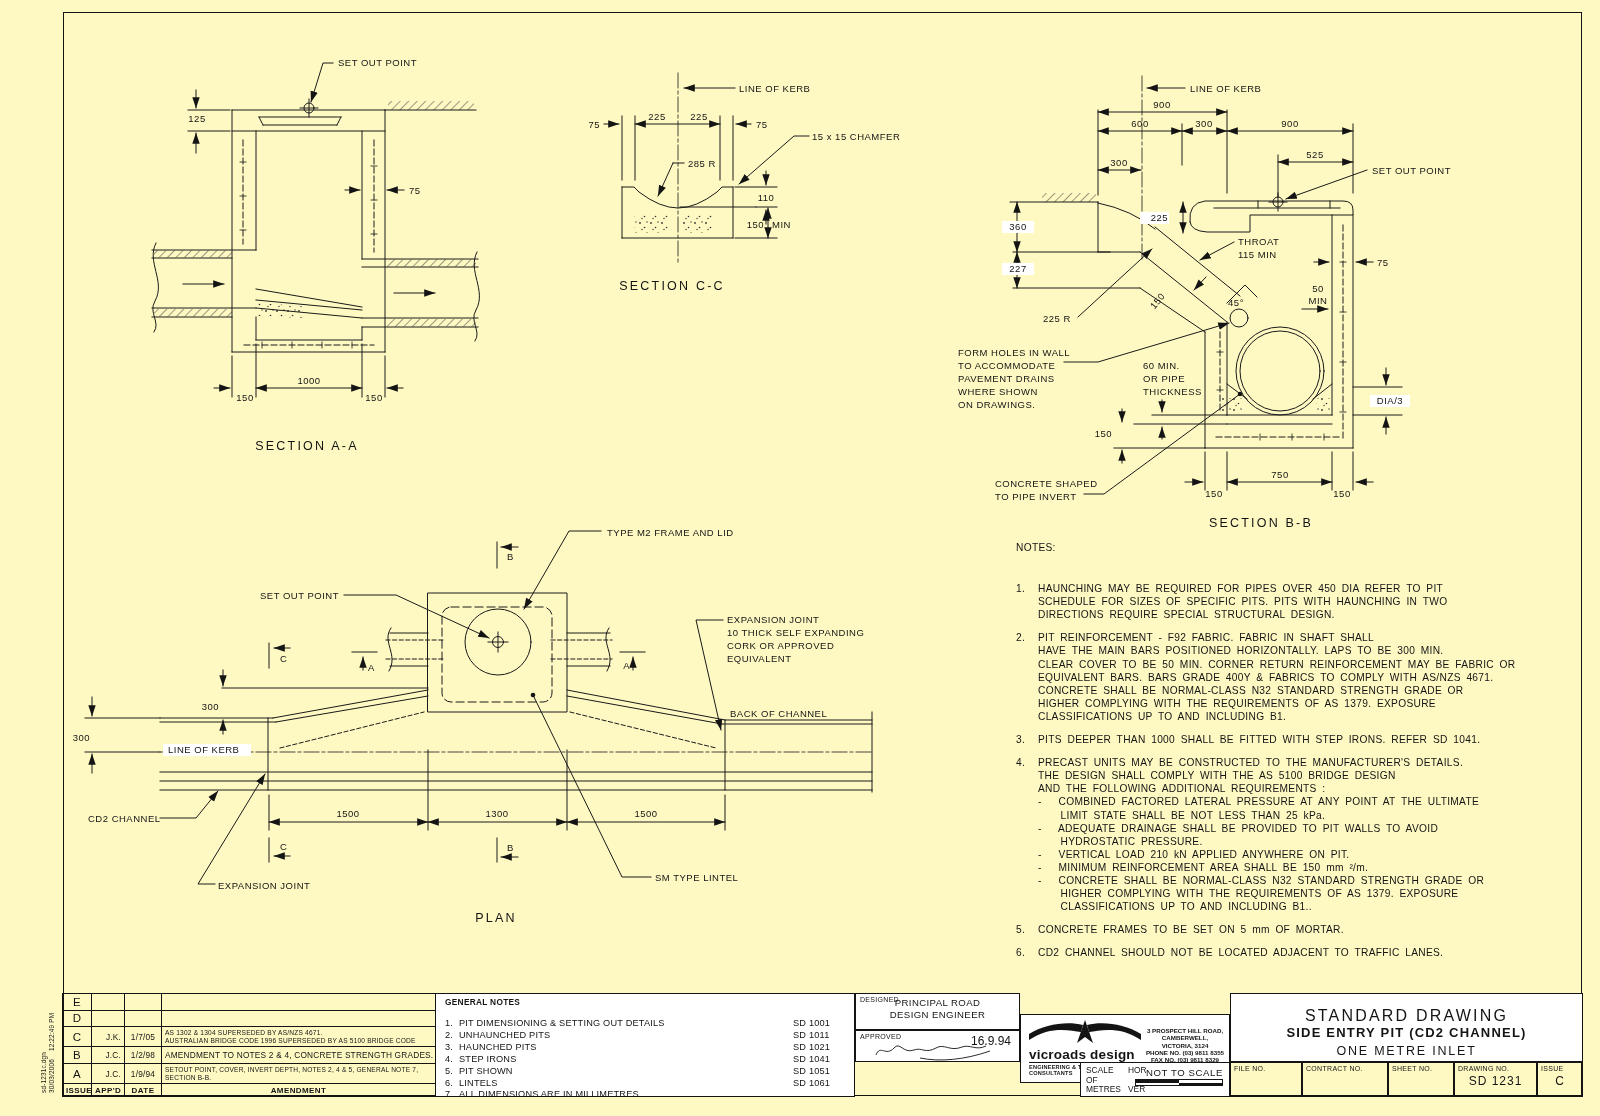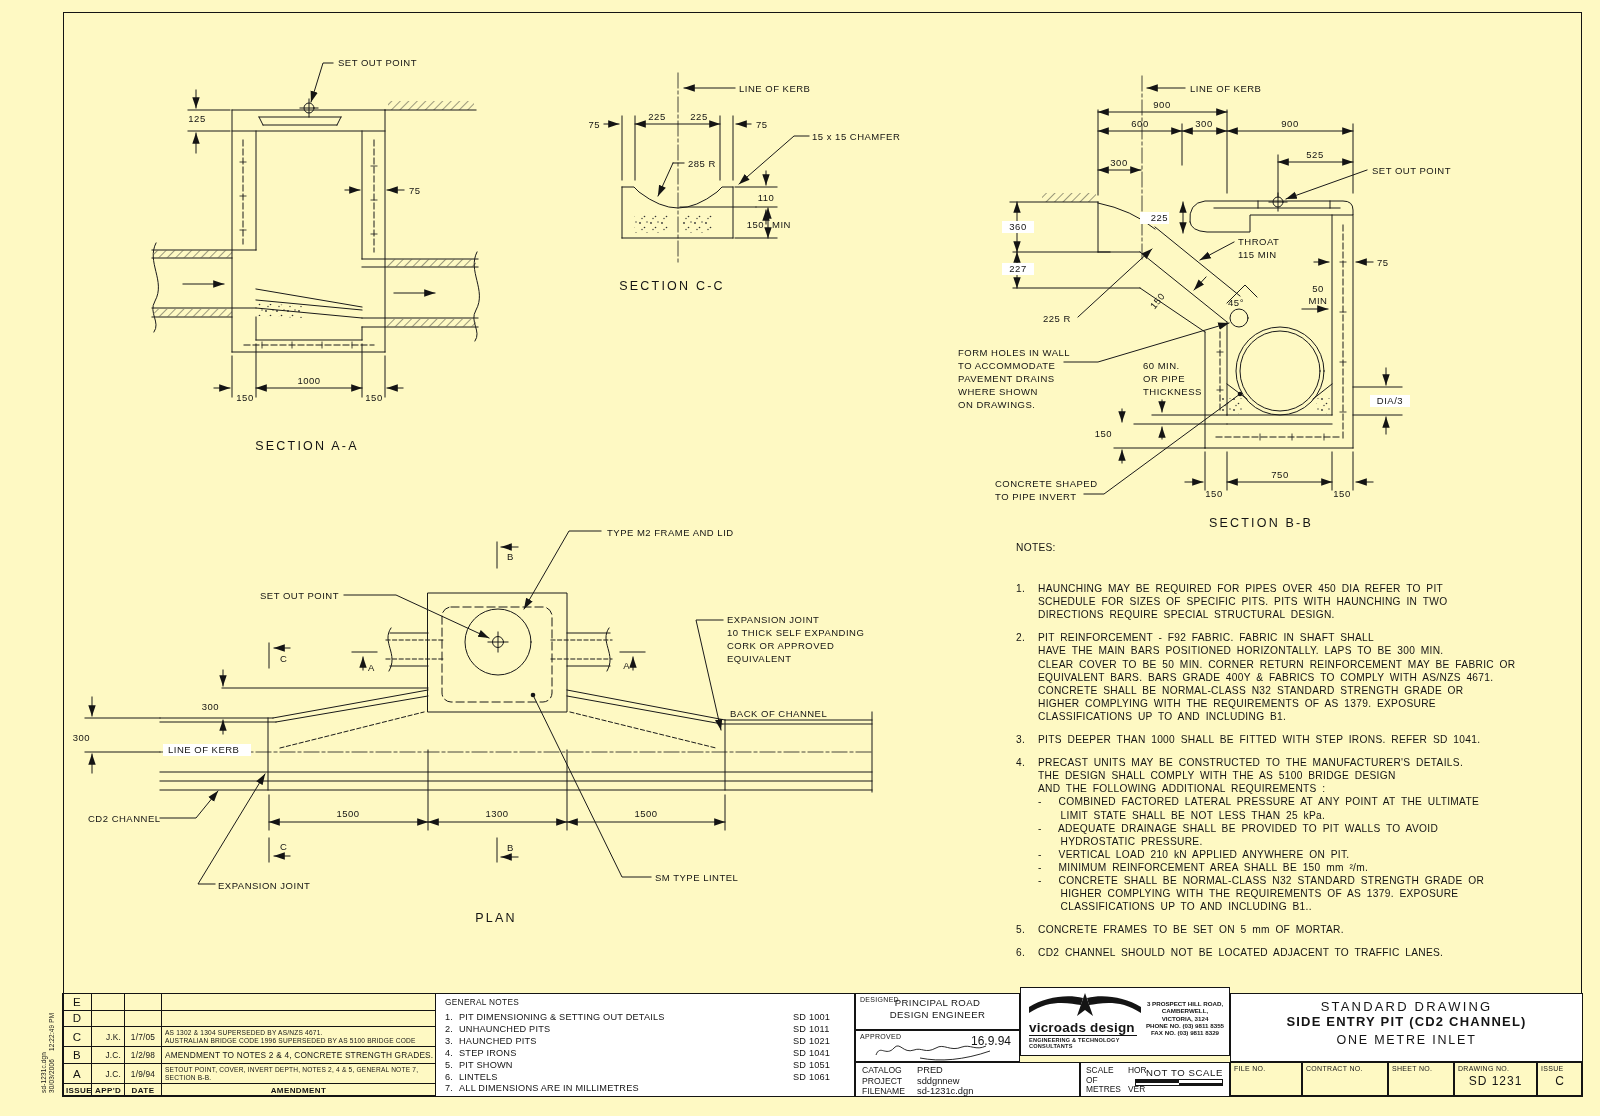--- a/index.html
+++ b/index.html
@@ -28,45 +28,45 @@
   .lbl{font-size:7px;letter-spacing:.3px;}
   table.rev{position:absolute;left:62px;top:993px;width:374px;height:104px;
             border-collapse:collapse;table-layout:fixed;}
   table.rev td{border:1.1px solid #141414;padding:0 3px;font-size:8.3px;overflow:hidden;
                letter-spacing:.2px;white-space:pre;}
   table.rev td.iss{font-size:11.5px;text-align:center;}
   table.rev td.ap{text-align:right;} table.rev td.dt{text-align:center;}
   table.rev td.small{font-size:6.6px;line-height:7.4px;}
   table.rev td.hdr{text-align:center;font-size:8px;font-weight:bold;letter-spacing:.4px;}
   .gn{left:435px;top:993px;width:420px;height:104px;padding:3px 9px;}
-  .gn .ti{font-size:8.3px;font-weight:normal;letter-spacing:.3px;margin-bottom:5px;}
+  .gn .ti{font-size:8.3px;font-weight:bold;letter-spacing:.3px;margin-bottom:11px;}
   .gn .row{display:flex;font-size:9.2px;line-height:11.9px;letter-spacing:.2px;}
   .gn .row .no{width:14px;} .gn .row .tx{flex:1;} .gn .row .sd{width:52px;}
   .designed{left:855px;top:993px;width:165px;height:37px;}
   .designed .v{text-align:center;font-size:9.6px;line-height:12px;margin-top:3px;
                white-space:pre-line;letter-spacing:.4px;}
   .approved{left:855px;top:1030px;width:165px;height:32px;}
   .approved .dtv{position:absolute;right:8px;top:3px;font-size:12px;}
   .files{left:855px;top:1062px;width:225px;height:35px;padding:2px 6px;}
   .files .row{display:flex;font-size:8.6px;line-height:10.5px;}
   .files .row .k{width:55px;} .files .row .v{flex:1;font-size:9.3px;}
-  .logo{left:1020px;top:987px;width:210px;height:69px;}
+  .logo{left:1020px;top:1014px;width:210px;height:69px;}
   .logo .word{font-weight:bold;font-size:13.5px;letter-spacing:.2px;margin-left:8px;margin-top:-1px;}
   .logo .tag{font-size:5.6px;font-weight:bold;letter-spacing:.2px;margin-left:8px;border-top:1.5px solid #111;width:108px;padding-top:1px;}
   .logo .addr{position:absolute;right:3px;top:12px;width:82px;font-size:6.2px;font-weight:bold;
               line-height:7.3px;text-align:center;white-space:pre-line;}
   .scale{left:1080px;top:1062px;width:150px;height:35px;}
   .scale .grid{position:absolute;left:5px;top:3px;font-size:8.4px;line-height:9.6px;}
   .scale .grid span{display:inline-block;}
   .scale .nts{position:absolute;right:6px;top:4px;font-size:9.6px;letter-spacing:.6px;}
   .scalebar{position:absolute;right:6px;top:16px;width:88px;height:7px;border:1px solid #141414;box-sizing:border-box;}
   .scalebar .b1{position:absolute;left:0;top:0;width:43px;height:2.5px;background:#141414;}
   .scalebar .b2{position:absolute;right:0;bottom:0;width:43px;height:2.5px;background:#141414;}
   .titlebox{left:1230px;top:993px;width:353px;height:69px;text-align:center;}
-  .titlebox .k{font-size:13px;letter-spacing:2.2px;margin-top:5px;}
+  .titlebox .k{font-size:16px;letter-spacing:2.2px;margin-top:13px;}
   .titlebox .t1{font-size:13px;letter-spacing:1.2px;margin-top:0;font-weight:bold;}
   .titlebox .t2{font-size:12.5px;letter-spacing:1.8px;margin-top:4px;}
   .refs{position:absolute;left:1230px;top:1062px;width:353px;height:35px;display:flex;}
   .refs .cell{border:1px solid #141414;box-sizing:border-box;position:relative;height:35px;}
   .refs .val{text-align:center;font-size:12px;letter-spacing:1px;margin-top:11px;}
   .margin-note{position:absolute;left:40px;top:1093px;transform:rotate(-90deg);
                transform-origin:0 0;font-size:6.4px;line-height:7.6px;white-space:pre;letter-spacing:.2px;}
   .sig{position:absolute;left:12px;top:8px;}
 </style>
 </head>
@@ -466,34 +466,20 @@
     <div class="v">PRINCIPAL ROAD
 DESIGN ENGINEER</div>
   </div>
   <div class="tbx approved">
     <span class="lbl" style="position:absolute;left:4px;top:2px;">APPROVED</span>
     <span class="dtv">16.9.94</span>
     <svg class="sig" width="140" height="22" viewBox="0 0 140 22">
       <path d="M8,16 C12,5 18,18 26,9 C32,2 35,15 46,11 C54,8 57,15 68,9 C76,4 82,13 94,8 C102,5 108,12 118,7 M52,19 C72,23 96,21 122,12" stroke="#141414" stroke-width=".9" fill="none"></path>
     </svg>
   </div>
-  <div class="tbx files">
-    <div class="row">
-        <span class="k">CATALOG</span>
-        <span class="v">PRED</span>
-      </div>
-    <div class="row">
-        <span class="k">PROJECT</span>
-        <span class="v">sddgnnew</span>
-      </div>
-    <div class="row">
-        <span class="k">FILENAME</span>
-        <span class="v">sd-1231c.dgn</span>
-      </div>
-  </div>
   <div class="tbx logo">
     <svg width="112" height="24" viewBox="0 0 112 24" style="position:relative;margin:5px 0 0 8px;">
       <path d="M0,20 C20,6 40,10 52,12 L54,5 C38,1 16,4 0,14 Z" fill="#141414"></path>
       <path d="M112,20 C92,6 72,10 60,12 L58,5 C74,1 96,4 112,14 Z" fill="#141414"></path>
       <path d="M48,23 L56,0 L64,23 L56,17 Z" fill="#141414"></path>
     </svg>
     <div class="word">vicroads design</div>
     <div class="tag">ENGINEERING &amp; TECHNOLOGY CONSULTANTS</div>
     <div class="addr">3 PROSPECT HILL ROAD,
 CAMBERWELL,

